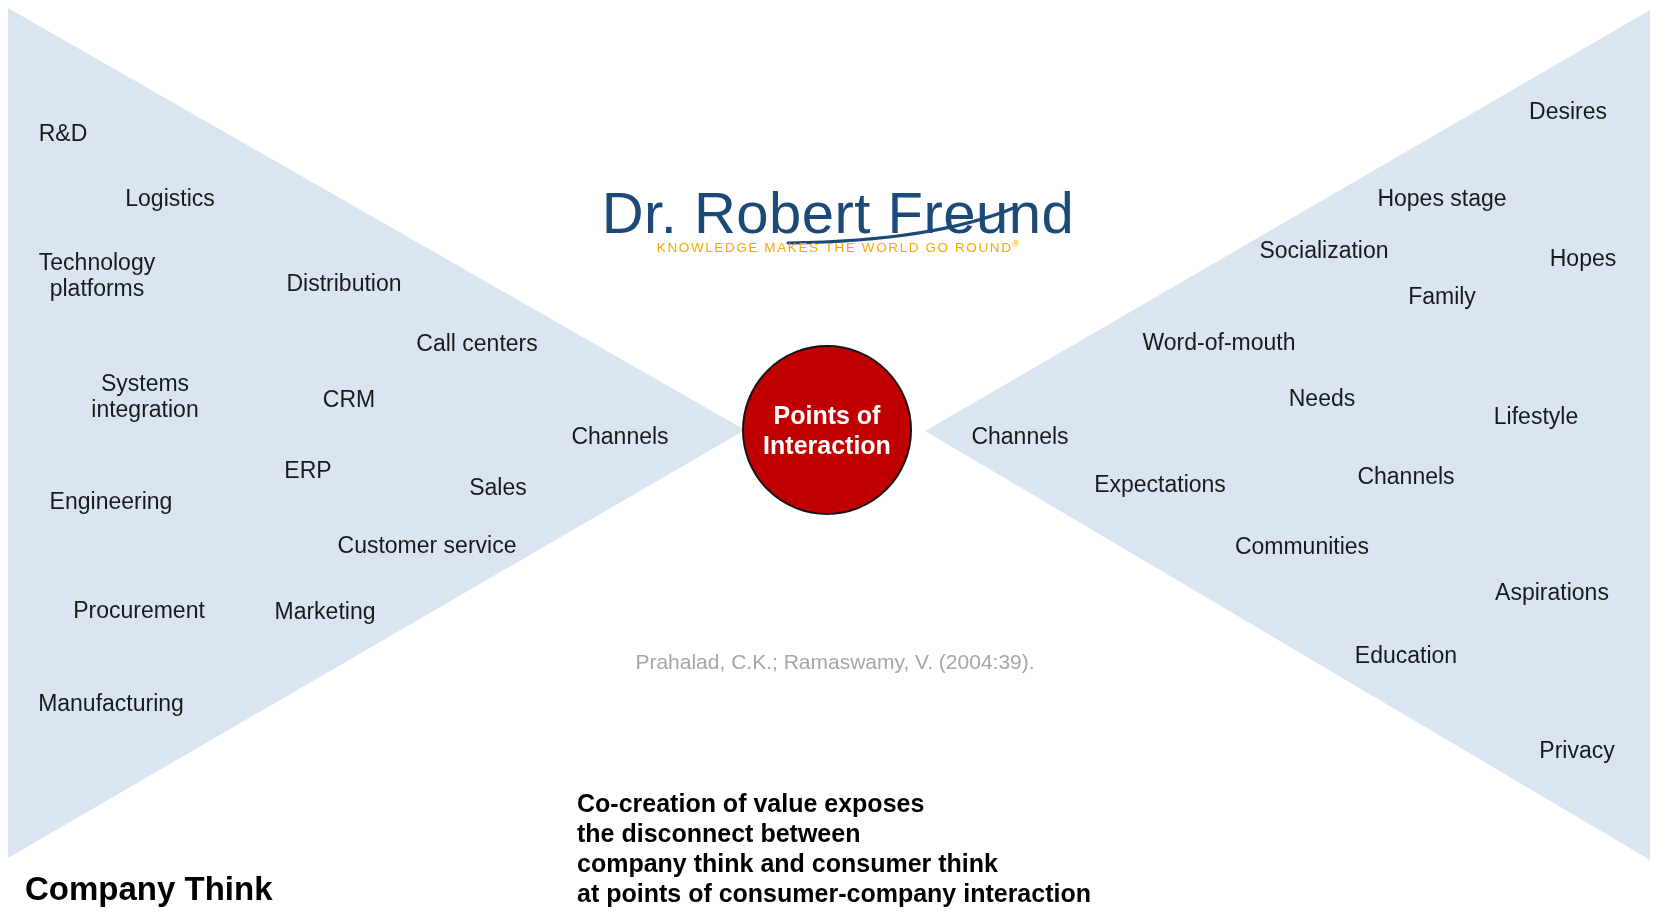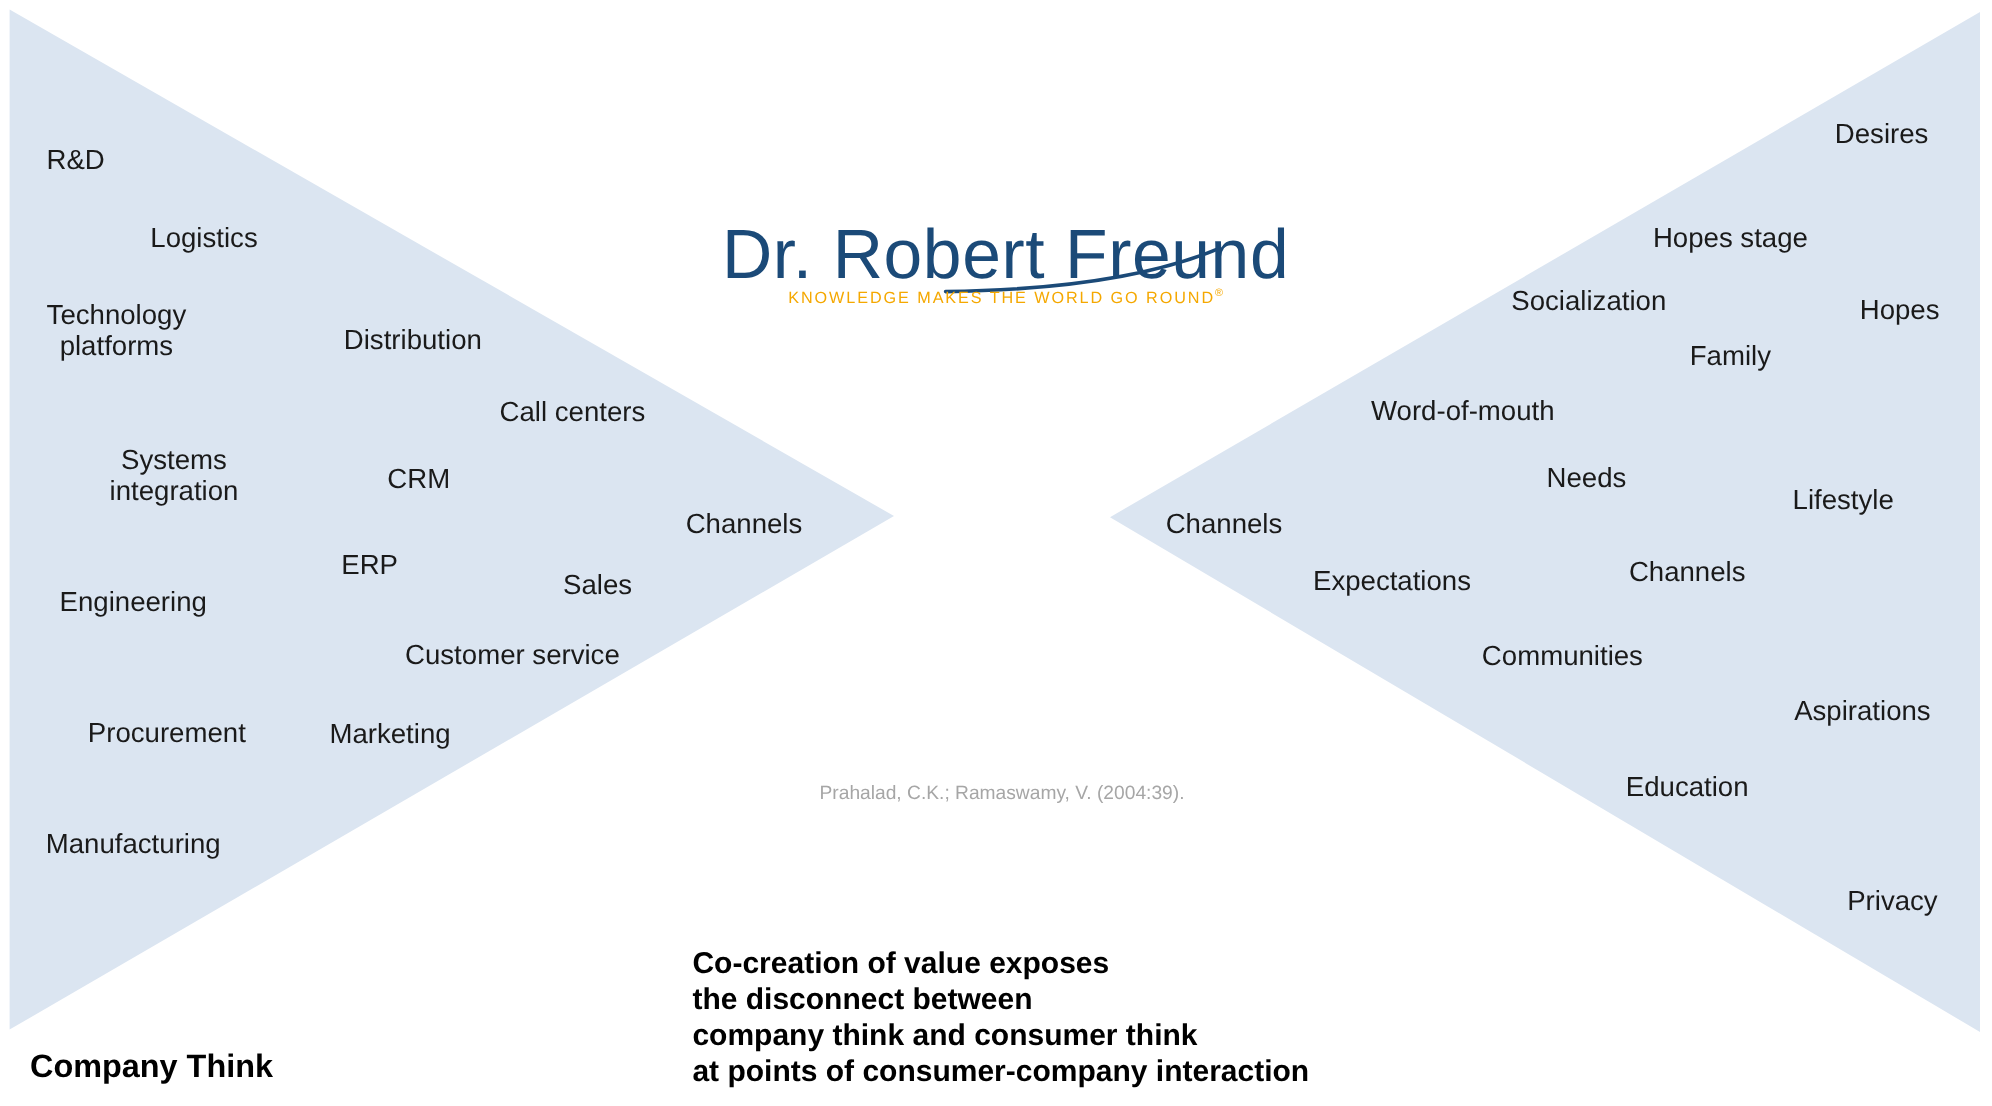--- a/index.html
+++ b/index.html
@@ -36,48 +36,52 @@
   #poi-circle{
     position:absolute;left:742px;top:345px;width:170px;height:170px;border-radius:50%;
     background:var(--circle-fill);border:2px solid #141414;box-sizing:border-box;
     display:flex;align-items:center;justify-content:center;text-align:center;z-index:3;
   }
   #poi-circle .poi-text{
     color:var(--circle-text);font-weight:bold;font-size:25px;line-height:30px;white-space:pre-line;
   }
   #citation{
     position:absolute;left:835px;top:662px;transform:translate(-50%,-50%);
-    font-size:16px;color:var(--citation-gray);white-space:nowrap;z-index:2;text-align:center;
+    font-size:21px;color:var(--citation-gray);white-space:nowrap;z-index:2;text-align:center;
   }
   #caption{
     position:absolute;left:834px;top:848px;transform:translate(-50%,-50%);
     font-size:25px;font-weight:bold;line-height:30px;text-align:left;color:#000;
     white-space:pre-line;z-index:2;
   }
   .think-title{
     position:absolute;top:889px;transform:translateY(-50%);
-    font-size:27px;font-weight:bold;color:#000;white-space:nowrap;z-index:2;
+    font-size:33px;font-weight:bold;color:#000;white-space:nowrap;z-index:2;
   }
   #company-title{left:25px;}
   #consumer-title{right:40px;}
 </style>
 </head>
 <body>
 
 <div id="canvas">
 
   <svg id="shapes" viewBox="0 0 1660 922" xmlns="http://www.w3.org/2000/svg">
     <polygon class="tri" points="8,8 8,858 745,430"></polygon>
     <polygon class="tri" points="1650,10 1650,860 925,431"></polygon>
     <path class="swoosh" d="M 788 243 Q 935 241 1016 207"></path>
   </svg>
 
   <div id="logo-name">Dr. Robert Freund</div>
   <div id="logo-tagline"><span>KNOWLEDGE MAKES THE WORLD GO ROUND</span><span class="reg">®</span></div>
 
+  <div id="poi-circle">
+    <div class="poi-text">Points of
+Interaction</div>
+  </div>
 
   <div class="lbl" style="left:63px;top:133px">R&amp;D</div>
   <div class="lbl" style="left:170px;top:198px">Logistics</div>
   <div class="lbl" style="left:97px;top:275px">Technology
 platforms</div>
   <div class="lbl" style="left:344px;top:283px">Distribution</div>
   <div class="lbl" style="left:477px;top:343px">Call centers</div>
   <div class="lbl" style="left:145px;top:396px">Systems
 integration</div>
   <div class="lbl" style="left:349px;top:399px">CRM</div>

